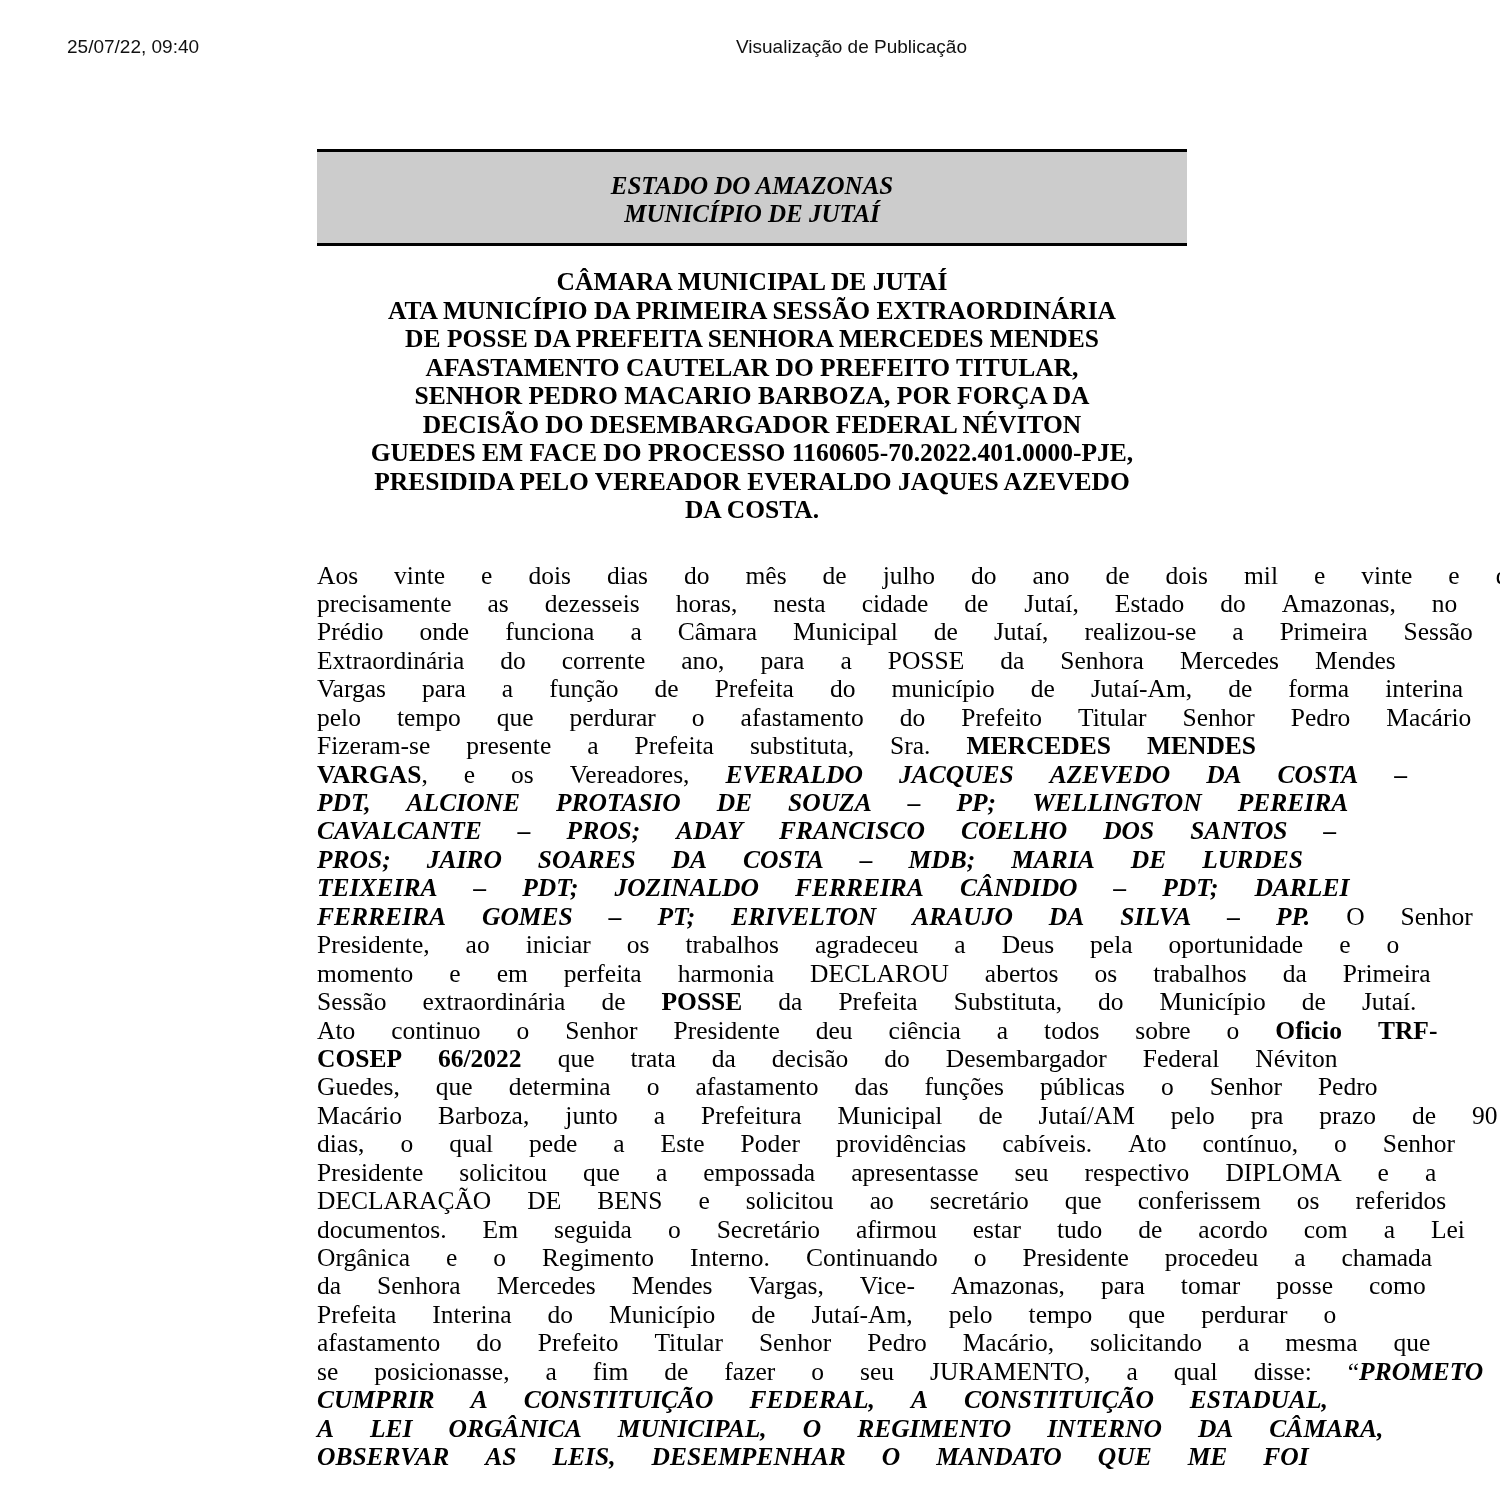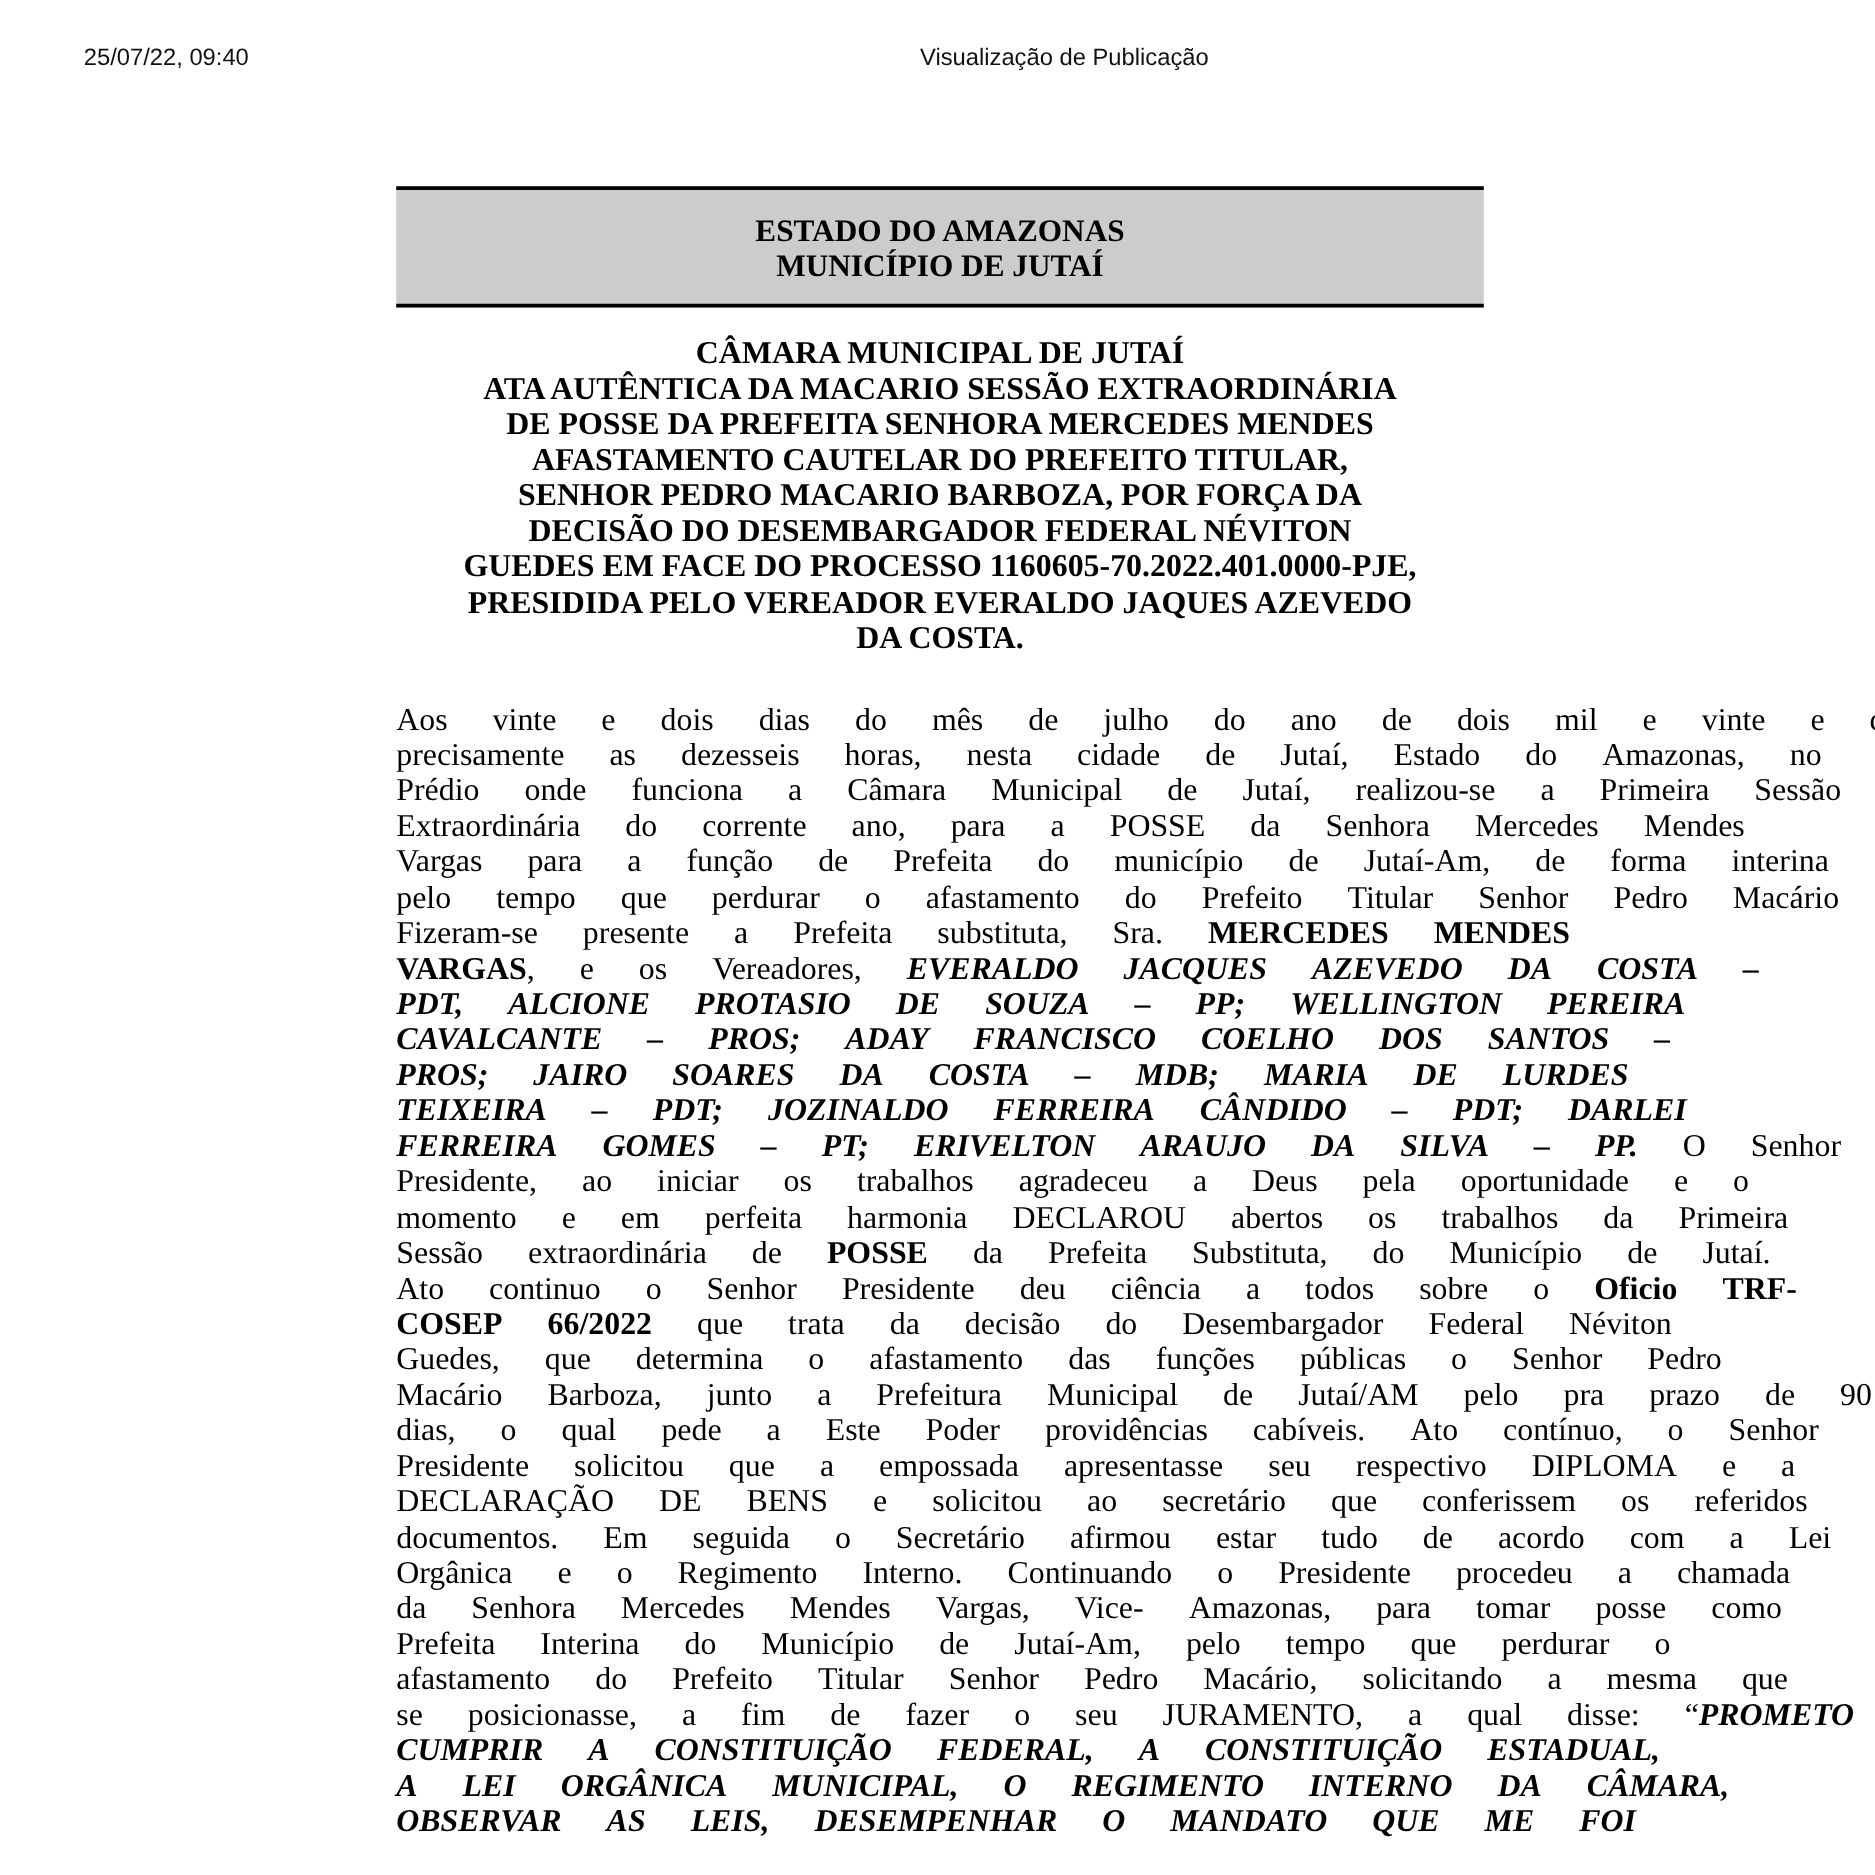--- a/index.html
+++ b/index.html
@@ -21,21 +21,21 @@
     border-top: 3px solid #000;
     border-bottom: 3px solid #000;
     height: 91px;
     box-sizing: content-box;
     text-align: center;
     font-family: "Liberation Serif", serif;
     font-weight: bold; font-size: 25px; line-height: 28px;
     padding-top: 0;
   }
   .state-band .inner { padding-top: 20px; }
-  .state-band div div { display: block; }
+  .state-band div div { display: block; font-style: italic; }
 
   .doc-title {
     margin-top: 22px;
     text-align: center;
     font-family: "Liberation Serif", serif;
     font-weight: bold; font-size: 25.5px; line-height: 28.5px;
     padding: 0 4px;
   }
   .doc-title .tline { display: block; white-space: nowrap; }
 
@@ -63,21 +63,21 @@
 <div class="page">
   <div class="state-band">
     <div class="inner">
       <div>ESTADO DO AMAZONAS</div>
       <div>MUNICÍPIO DE JUTAÍ</div>
     </div>
   </div>
 
   <div class="doc-title">
     <span class="tline">CÂMARA MUNICIPAL DE JUTAÍ</span>
-    <span class="tline">ATA AUTÊNTICA DA MACARIO SESSÃO EXTRAORDINÁRIA</span>
+    <span class="tline">ATA MUNICÍPIO DA PRIMEIRA SESSÃO EXTRAORDINÁRIA</span>
     <span class="tline">DE POSSE DA PREFEITA SENHORA MERCEDES MENDES</span>
     <span class="tline">AFASTAMENTO CAUTELAR DO PREFEITO TITULAR,</span>
     <span class="tline">SENHOR PEDRO MACARIO BARBOZA, POR FORÇA DA</span>
     <span class="tline">DECISÃO DO DESEMBARGADOR FEDERAL NÉVITON</span>
     <span class="tline">GUEDES EM FACE DO PROCESSO 1160605-70.2022.401.0000-PJE,</span>
     <span class="tline">PRESIDIDA PELO VEREADOR EVERALDO JAQUES AZEVEDO</span>
     <span class="tline">DA COSTA.</span>
   </div>
 
   <div class="body-text" id="body-text">

